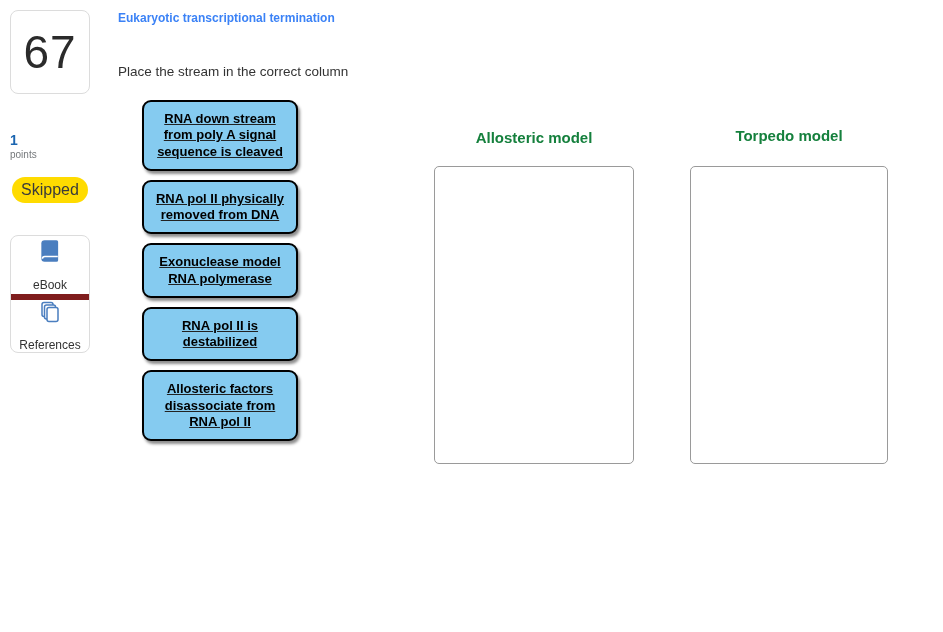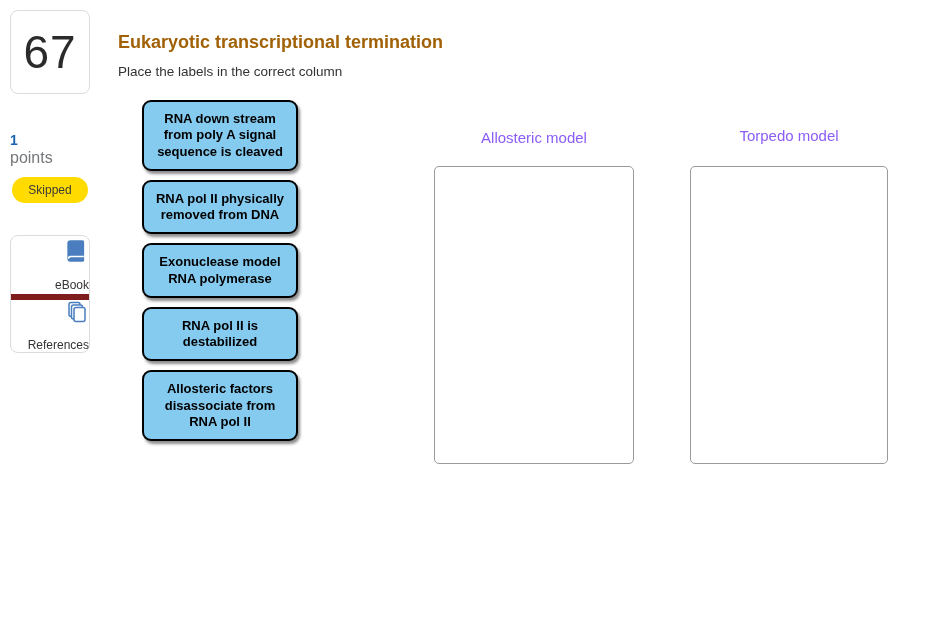--- a/index.html
+++ b/index.html
@@ -15,64 +15,64 @@
 
   
   .qbox {
     left: 10px; top: 10px; width: 80px; height: 84px;
     border: 1px solid #dcdcdc; border-radius: 8px; background: #fff;
     display: flex; align-items: center; justify-content: center;
   }
   .qnum { font-size: 46px; font-weight: 400; color: #2b2b2b; letter-spacing: 1px; }
 
   .points-value { left: 10px; top: 132px; font-size: 14px; font-weight: 700; color: #1b65b0; }
-  .points-label { left: 10px; top: 149px; font-size: 16px; color: #75787b; }
+  .points-label { left: 10px; top: 149px; font-size: 10px; color: #75787b; }
 
   .badge {
     left: 12px; top: 177px; width: 76px; height: 26px;
     background: #FFDB00; border-radius: 13px;
     display: flex; align-items: center; justify-content: center;
-    font-size: 12px; color: #3a3a3a; font-weight: 500;
+    font-size: 16px; color: #3a3a3a; font-weight: 500;
     cursor: default;
   }
 
   .tools {
     left: 10px; top: 235px; width: 80px;
     border: 1px solid #dcdcdc; border-radius: 8px; background: #fff;
     display: flex; flex-direction: column;
   }
   .tool-cell {
     height: 58px;
-    display: flex; flex-direction: column; align-items: flex-end; justify-content: center;
+    display: flex; flex-direction: column; align-items: center; justify-content: center;
     gap: 10px; cursor: pointer;
   }
   .tool-cell + .tool-cell { border-top: 6px solid #7f1d1d; }
   .tool-label { font-size: 12px; color: #333; }
 
   
-  .title { left: 118px; top: 11px; font-size: 18px; font-weight: 700; color: #a16207; margin-top: 21px; }
+  .title { left: 118px; top: 11px; font-size: 12px; font-weight: 700; color: #3b82f6; }
   .instruction { left: 118px; top: 64px; font-size: 13.5px; color: #333; }
 
   .labels-col {
     left: 142px; top: 100px; width: 156px;
-    display: flex; flex-direction: column; gap: 9px;
+    display: flex; flex-direction: column; gap: 9px; text-decoration: underline;
   }
   .drag-label {
     background: #85CBF0;
     border: 2px solid #000;
     border-radius: 9px;
     padding: 9px 6px;
     font-size: 13px; font-weight: 700; line-height: 1.25;
     text-align: center; color: #000;
     box-shadow: 2px 3px 3px rgba(0,0,0,0.45);
     cursor: grab;
   }
 
   .col-header {
-    font-size: 15px; font-weight: 400; color: #8b5cf6; text-align: center;
+    font-size: 15px; font-weight: 700; color: #15803d; text-align: center;
   }
   .col-header.allosteric { left: 434px; top: 129px; width: 200px; }
   .col-header.torpedo   { left: 690px; top: 127px; width: 198px; }
 
   .dropzone {
     border: 1px solid #9a9a9a; border-radius: 5px; background: #fff;
   }
   .dropzone.allosteric { left: 434px; top: 166px; width: 200px; height: 298px; }
   .dropzone.torpedo    { left: 690px; top: 166px; width: 198px; height: 298px; }
 </style>
@@ -104,21 +104,21 @@
         <rect x="4" y="2.5" width="11" height="14" rx="2" fill="#ffffff" stroke="#4a7ebf" stroke-width="1.5"></rect>
         <rect x="6.5" y="5" width="11" height="14" rx="2" fill="#ffffff" stroke="#4a7ebf" stroke-width="1.5"></rect>
         <rect x="9" y="7.5" width="11" height="14" rx="2" fill="#ffffff" stroke="#4a7ebf" stroke-width="1.5"></rect>
       </svg>
     </span>
     <span class="tool-label">References</span>
   </div>
 </div>
 
 <h1 class="abs title">Eukaryotic transcriptional termination</h1>
-<div class="abs instruction">Place the labels in the correct column</div>
+<div class="abs instruction">Place the stream in the correct column</div>
 
 <div class="abs labels-col">
   <div class="drag-label">RNA down stream from poly A signal sequence is cleaved</div>
   <div class="drag-label">RNA pol II physically removed from DNA</div>
   <div class="drag-label">Exonuclease model RNA polymerase</div>
   <div class="drag-label">RNA pol II is destabilized</div>
   <div class="drag-label">Allosteric factors disassociate from RNA pol II</div>
 </div>
 
 <div class="abs col-header allosteric">Allosteric model</div>

